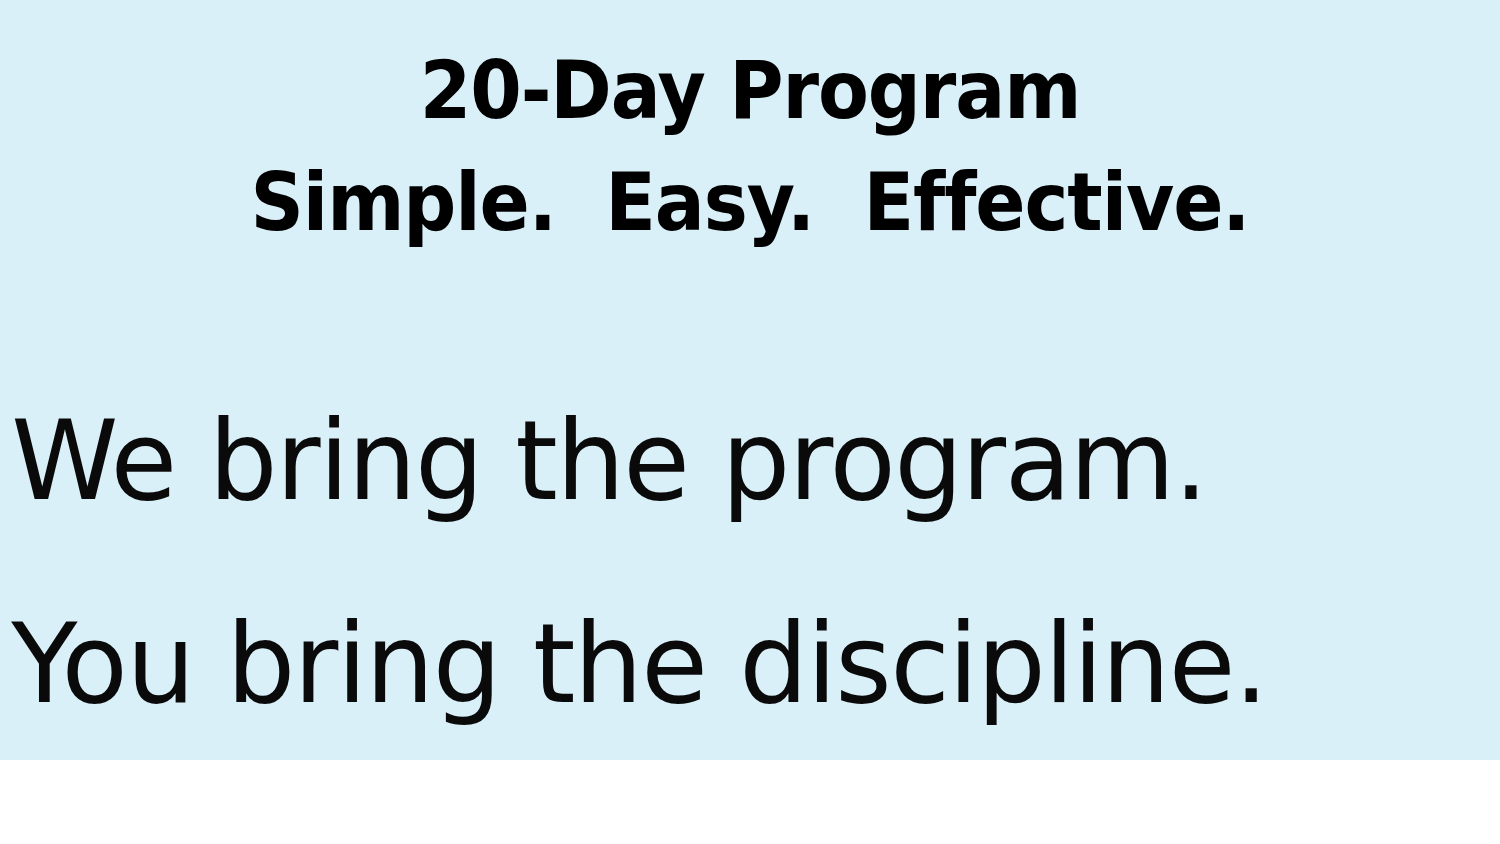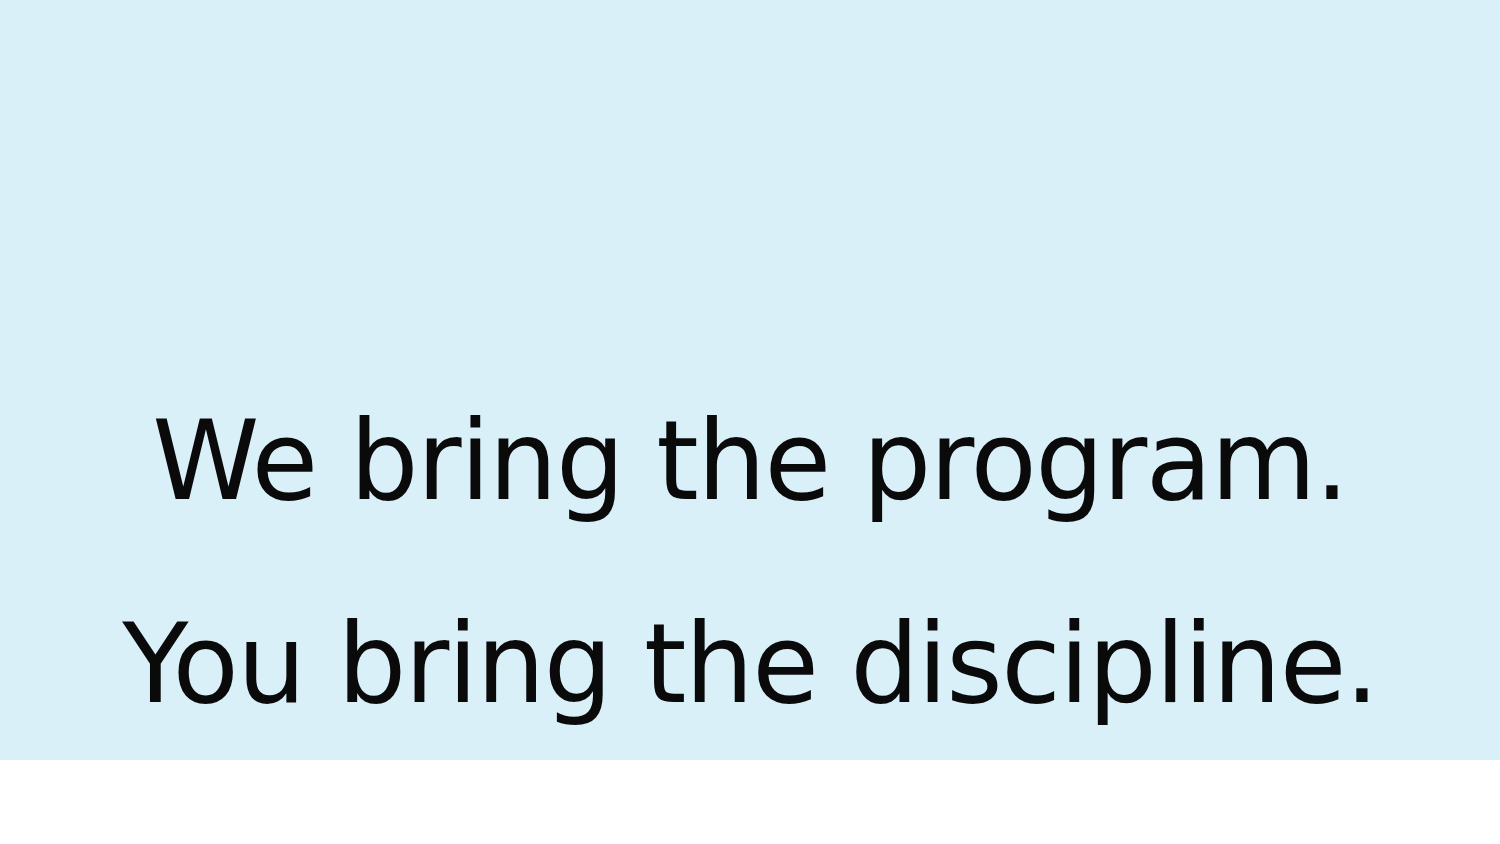--- a/index.html
+++ b/index.html
@@ -60,21 +60,21 @@
     transform: scaleX(0.915);
     transform-origin: 50% 50%;
   }
 
   
   .body-block {
     position: absolute;
     left: 0;
     top: 360px;
     width: 1500px;
-    text-align: center;
+    text-align: left;
   }
   .body-line {
     display: block;
     font-family: "DejaVu Sans", sans-serif;
     font-weight: 400;
     font-size: 110px;
     line-height: 203px;
     letter-spacing: -1.5px;
     color: #0a0a0a;
     white-space: pre;
@@ -93,20 +93,24 @@
 </style>
 </head>
 <body>
 
 <div id="slide">
 
   <div id="panel"></div>
 
   <div id="content">
 
+    <div class="heading-block">
+      <span class="heading-line">20-Day Program</span>
+      <span class="heading-line">Simple.  Easy.  Effective.</span>
+    </div>
 
     <div class="body-block">
       <span class="body-line">We bring the program.</span>
       <span class="body-line">You bring the discipline.</span>
     </div>
 
   </div>
 
   <div id="footer-area"></div>
 

